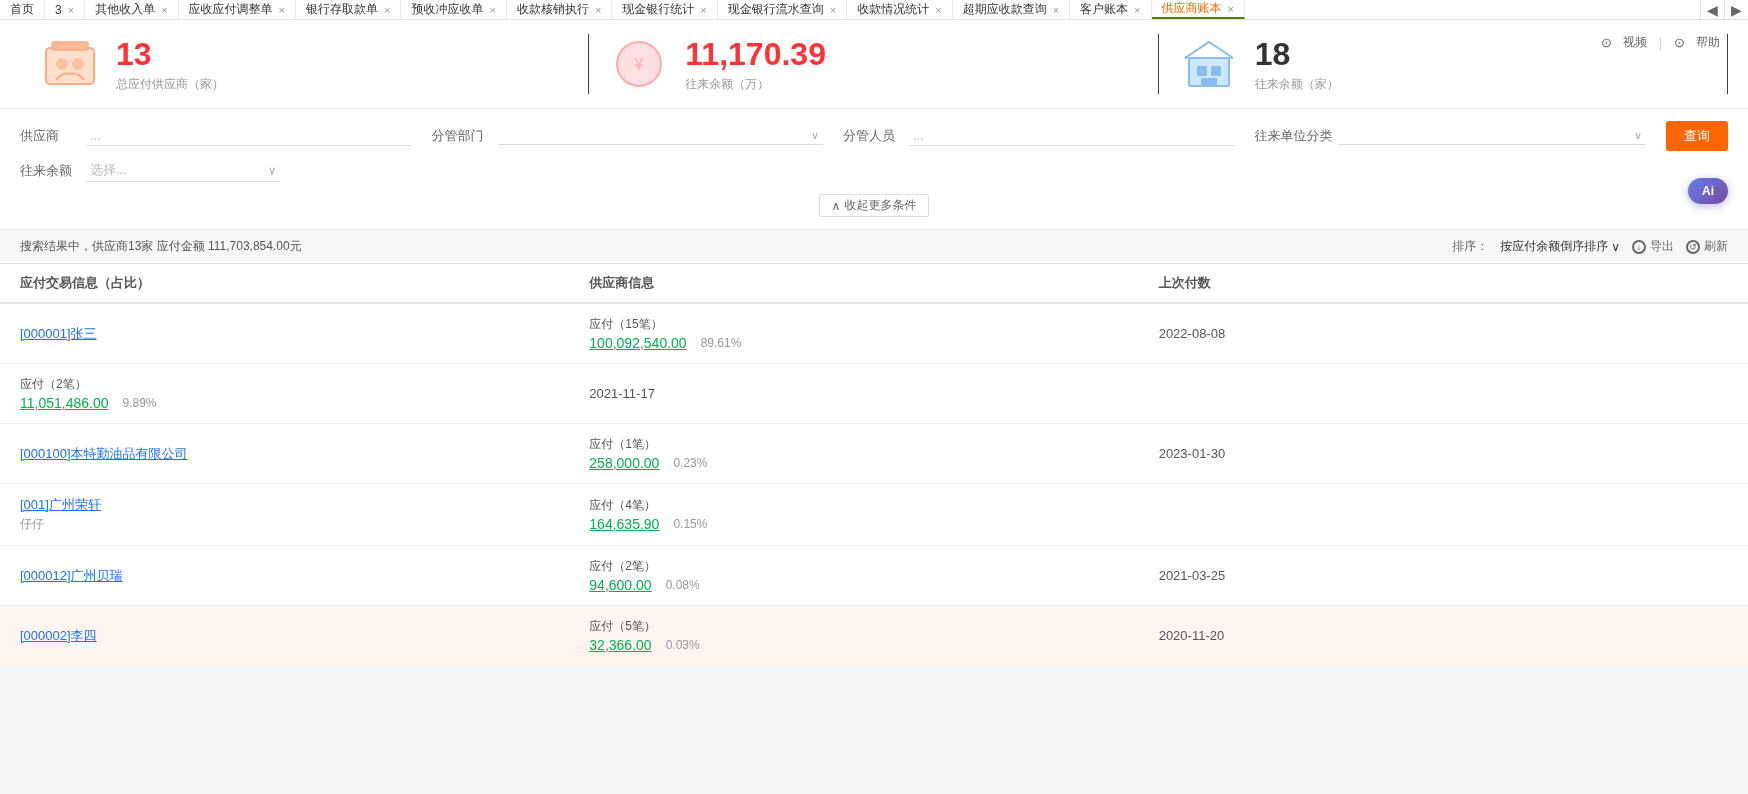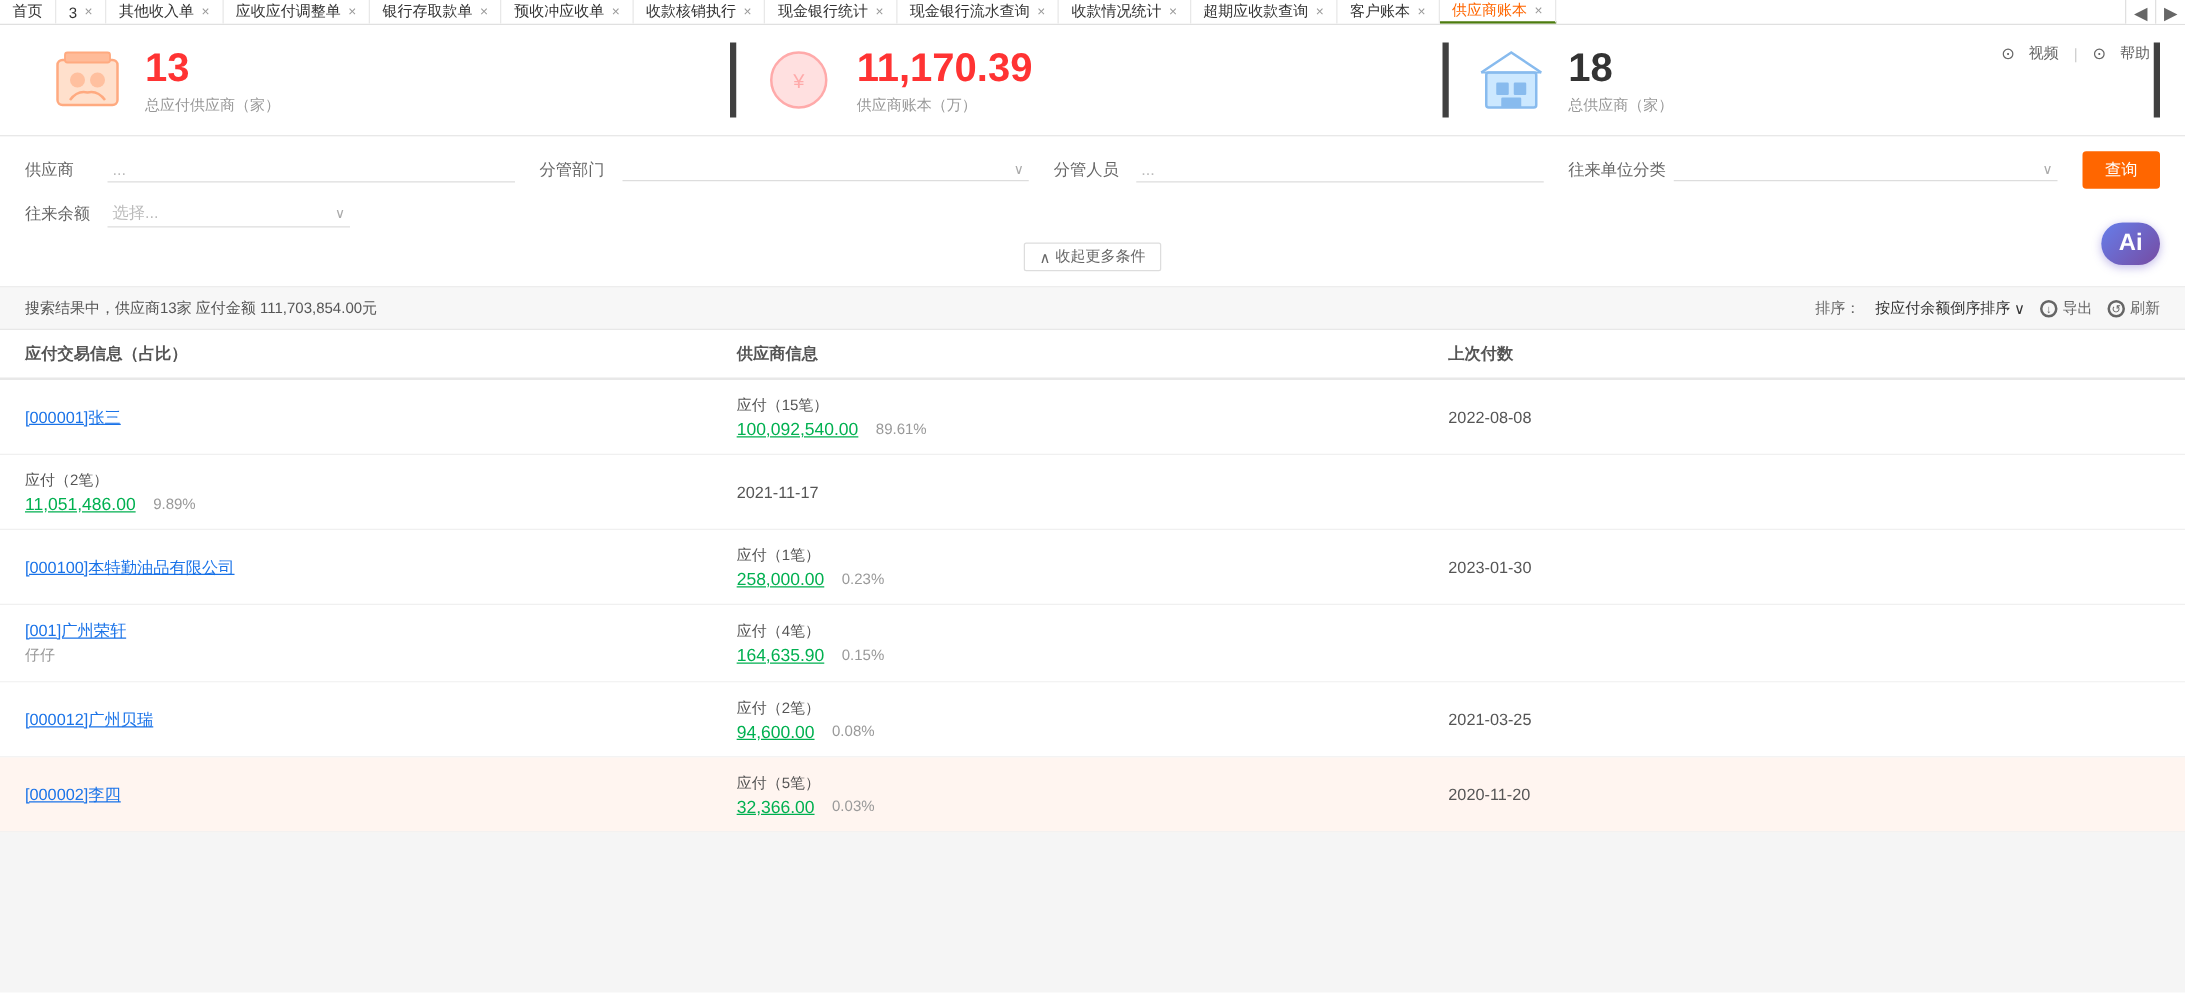--- a/index.html
+++ b/index.html
@@ -57,21 +57,21 @@
       border-bottom: 1px solid #e8e8e8;
       padding: 14px 20px;
       align-items: center;
       position: relative;
     }
     .stat-card {
       display: flex;
       align-items: center;
       flex: 1;
       padding: 0 20px;
-      border-right: 5px solid #404040;
+      border-right: 1px solid #404040;
     }
     .stat-card:last-child { border-right: none; }
     .stat-icon {
       width: 60px;
       height: 60px;
       margin-right: 16px;
       display: flex;
       align-items: center;
       justify-content: center;
     }
@@ -270,21 +270,21 @@
 
     
     .ai-badge {
       position: fixed;
       right: 20px;
       top: 178px;
       background: linear-gradient(135deg, #667eea, #764ba2);
       color: #fff;
       border-radius: 20px;
       padding: 6px 14px;
-      font-size: 19px;
+      font-size: 12px;
       font-weight: bold;
       cursor: pointer;
       box-shadow: 0 2px 8px rgba(100,80,200,0.4);
     }
   </style>
 </head>
 <body>
 
 <div class="nav-bar">
   <div class="nav-item">
@@ -364,38 +364,38 @@
 
   <div class="stat-card">
     <div class="stat-icon">
       <svg viewBox="0 0 56 56" fill="none" xmlns="http://www.w3.org/2000/svg">
         <circle cx="28" cy="28" r="22" fill="#ffe0e0" stroke="#ffaaaa" stroke-width="2"></circle>
         <text x="28" y="34" text-anchor="middle" font-size="16" fill="#ffaaaa" font-family="Arial">¥</text>
       </svg>
     </div>
     <div class="stat-info">
       <div class="stat-value">11,170.39</div>
-      <div class="stat-label">供应商账本（万）</div>
+      <div class="stat-label">往来余额（万）</div>
     </div>
   </div>
 
   <div class="stat-card">
     <div class="stat-icon">
       <svg viewBox="0 0 56 56" fill="none" xmlns="http://www.w3.org/2000/svg">
         <rect x="8" y="22" width="40" height="28" rx="2" fill="#cce8ff" stroke="#88bbee" stroke-width="2"></rect>
         <path d="M4 22 L28 6 L52 22" stroke="#88bbee" stroke-width="2" fill="none"></path>
         <rect x="16" y="30" width="10" height="10" rx="1" fill="#88bbee"></rect>
         <rect x="30" y="30" width="10" height="10" rx="1" fill="#88bbee"></rect>
         <rect x="20" y="42" width="16" height="8" rx="1" fill="#88bbee"></rect>
         <line x1="4" y1="22" x2="52" y2="22" stroke="#88bbee" stroke-width="1.5"></line>
       </svg>
     </div>
     <div class="stat-info">
       <div class="stat-value" style="color:#333;">18</div>
-      <div class="stat-label">总供应商（家）</div>
+      <div class="stat-label">往来余额（家）</div>
     </div>
   </div>
 
   <div class="top-right-links">
     <span style="display:flex;align-items:center;gap:3px;">
       <span style="font-size:13px;">⊙</span>
       <span>视频</span>
     </span>
     <span class="top-right-divider">|</span>
     <span style="display:flex;align-items:center;gap:3px;">

